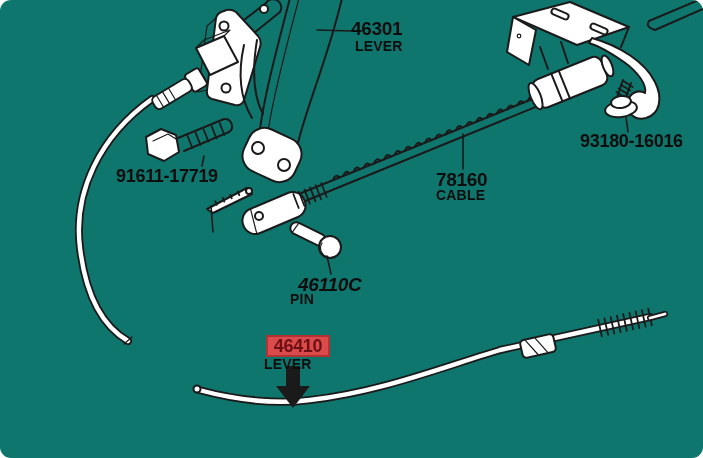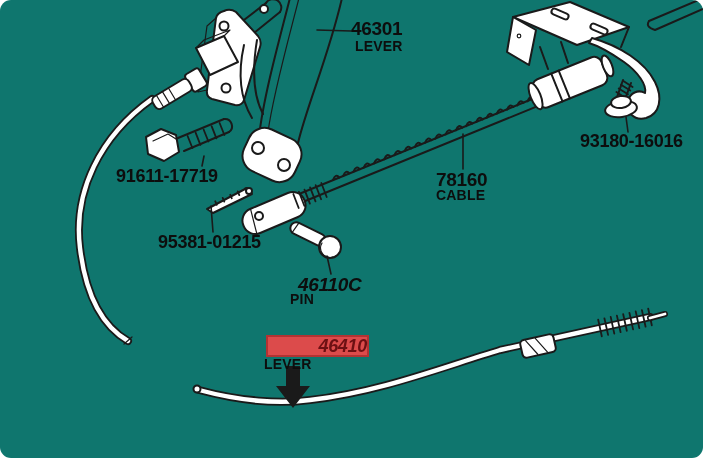--- a/index.html
+++ b/index.html
@@ -13,23 +13,23 @@
   .wfill{ stroke:var(--ink); stroke-width:2;   fill:#ffffff; }
   .tube { stroke:var(--ink); stroke-width:8;   fill:none; }
   .core { stroke:#ffffff;    stroke-width:4.4; fill:none; }
   .tick { stroke:var(--ink); stroke-width:1.8; fill:none; }
   .solid{ fill:var(--ink); stroke:none; }
   .leader{ stroke:var(--ink); stroke-width:1.6; fill:none; }
   .plabel { position:absolute; font-weight:700; color:#0d0d0d; white-space:nowrap; line-height:1; letter-spacing:-0.3px; }
   .num   { font-size:19px; }
   .num-sm{ font-size:18px; }
   .cname { font-size:14px; letter-spacing:0.2px;text-align:right; }
-  .hlbox { position:absolute; left:266px; top:335px; width:103px; height:22px;
+  .hlbox { position:absolute; left:266px; top:335px; width:64px; height:22px;
            background:var(--hl-fill); border:2px solid var(--hl-border);
-           display:flex; align-items:center; justify-content:flex-end;font-style:italic; }
+           display:flex; align-items:center; justify-content:center; }
   .hlbox span { font-weight:700; font-size:18px; color:var(--hl-text); letter-spacing:-0.3px; line-height:1; }
 </style>
 </head>
 <body>
 
 <div id="stage">
   <svg width="703" height="458" viewBox="0 0 703 458">
 
     <g>
       <path class="tube" d="M 152,99 C 100,136 73,192 80,248 C 86,298 104,327 128,341"></path>
@@ -160,21 +160,20 @@
     <path class="leader" d="M 204,156 L 202,166"></path>
     <path class="leader" d="M 626,117 L 628,132"></path>
 
     <path class="solid" d="M 286,366 L 300,366 L 300,386 L 310,386 L 293,408 L 276,386 L 286,386 Z"></path>
   </svg>
 
   <div class="plabel num" style="left:351px; top:19px;">46301</div>
   <div class="plabel cname" style="left:355px; top:39px;">LEVER</div>
 
   <div class="plabel num-sm" style="left:116px; top:167px;">91611-17719</div>
-  <div class="plabel num-sm" style="left:158px; top:233px;">95381-01215</div>
 
   <div class="plabel num" style="left:436px; top:170px;">78160</div>
   <div class="plabel cname" style="left:436px; top:188px;">CABLE</div>
 
   <div class="plabel num" style="left:298px; top:275px;font-style:italic;">46110C</div>
   <div class="plabel cname" style="left:290px; top:292px;">PIN</div>
 
   <div class="plabel num-sm" style="left:580px; top:132px;">93180-16016</div>
 
   <div class="hlbox">

